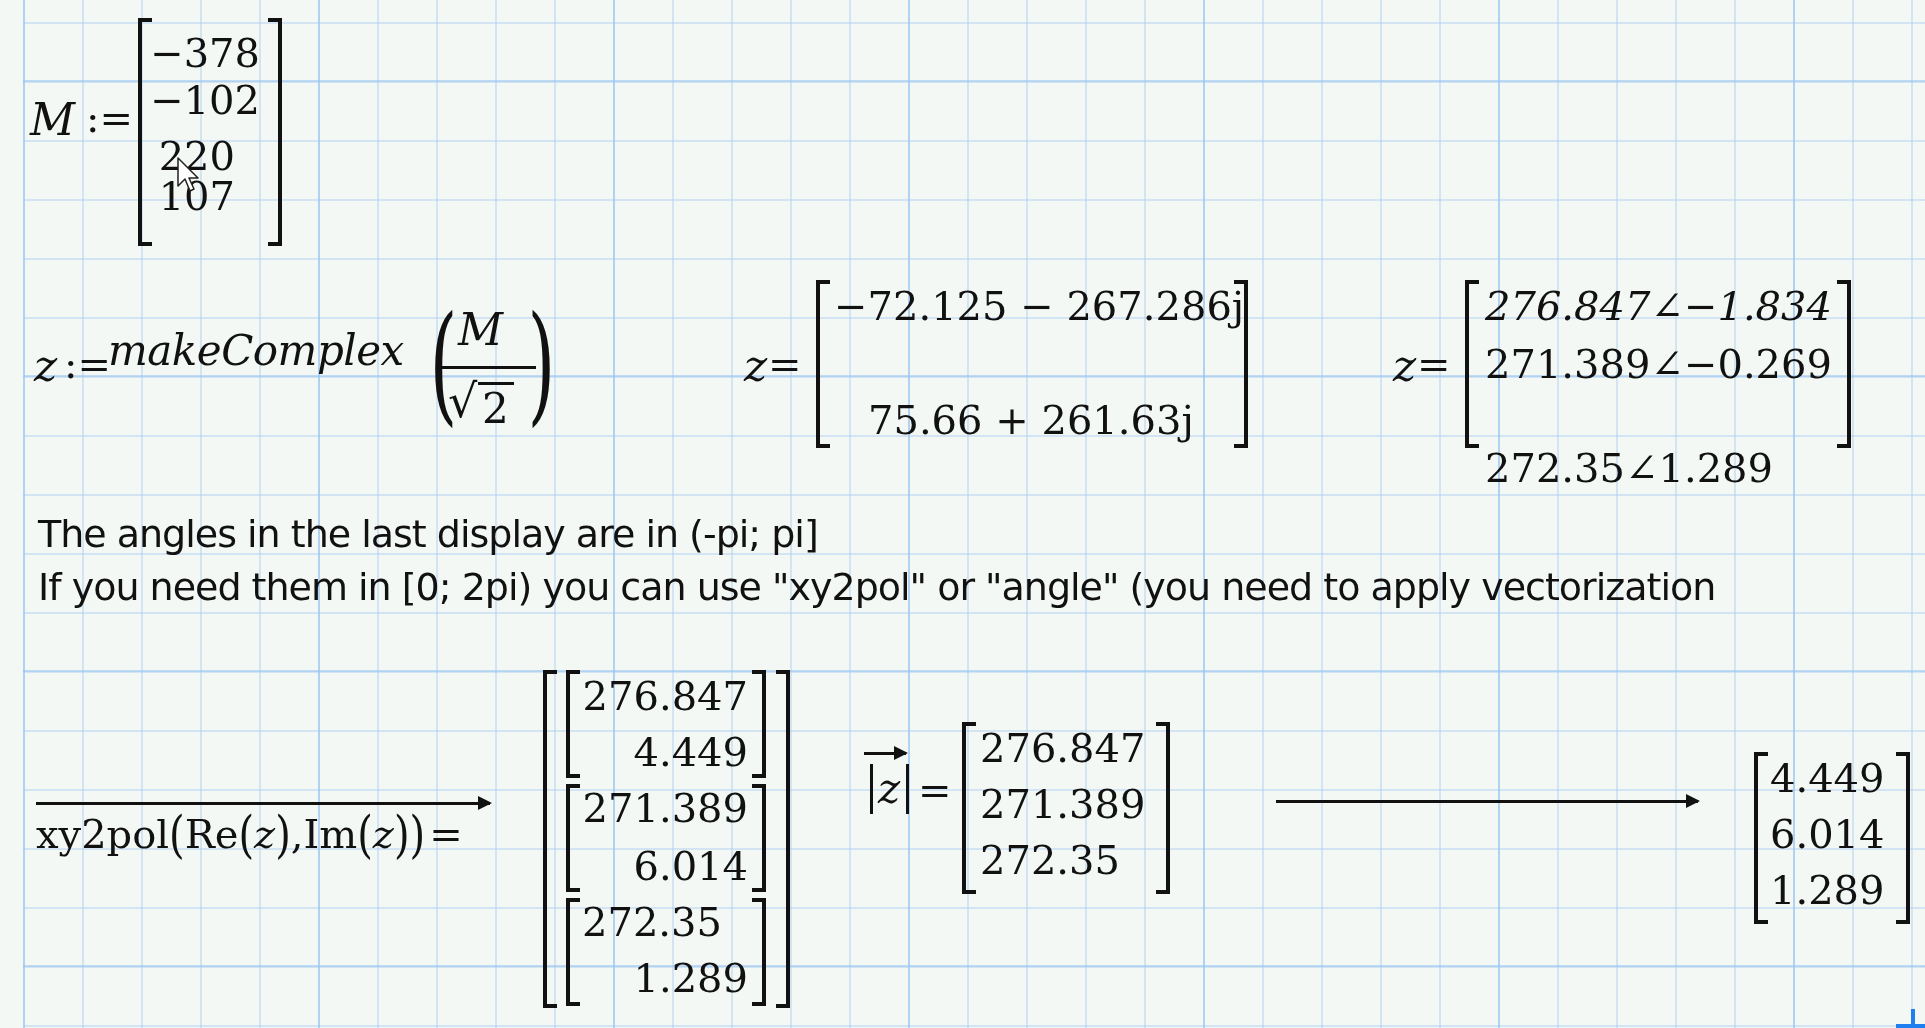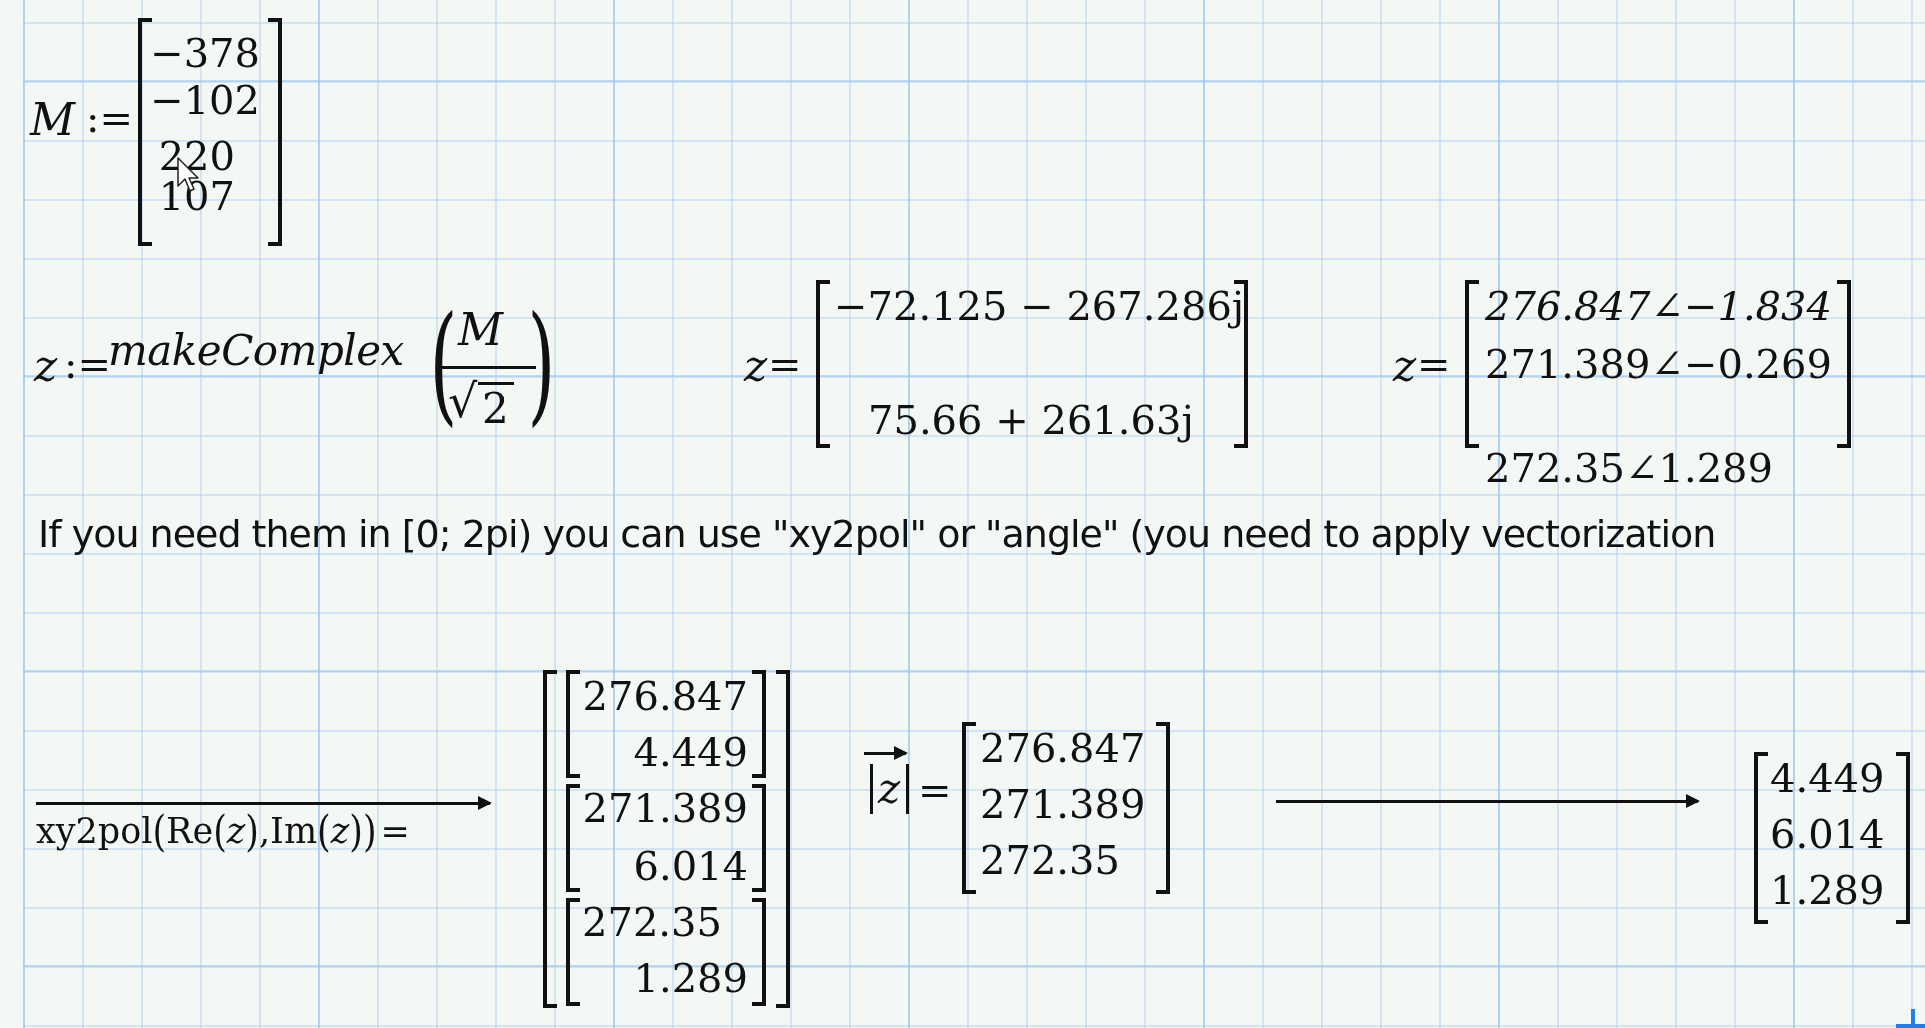--- a/index.html
+++ b/index.html
@@ -93,26 +93,27 @@
   <span class="it" style="position:absolute; left:0; top:68px; font-size:44px;">z</span>
   <span style="position:absolute; left:24px; top:68px; font-size:40px;">=</span>
   <div class="bracket-l" style="left:72px; top:4px; height:160px;"></div>
   <div class="bracket-r" style="left:444px; top:4px; height:160px;"></div>
   <div class="cell" style="left:92px; top:10px; text-align:left;font-style:italic;">276.847∠−1.834</div>
   <div class="cell" style="left:92px; top:68px; text-align:left;">271.389∠−0.269</div>
   <div class="cell" style="left:92px; top:124px; text-align:left;margin-top:48px;">272.35∠1.289</div>
 </div>
 
 <div class="region text-block" style="left:38px; top:512px;">
+  <div style="height:53px;">The angles in the last display are in (-pi; pi]</div>
   <div>If you need them in [0; 2pi) you can use "xy2pol" or "angle" (you need to apply vectorization</div>
 </div>
 
 <div class="region math" style="left:36px; top:660px; width:760px; height:356px;">
   <div class="overarrow" style="left:0; top:142px; width:454px;"></div>
-  <div style="position:absolute; left:0; top:154px; font-size:35px;">
+  <div style="position:absolute; left:0; top:154px; font-size:40px;">
     <span>xy2pol</span><span class="paren">(</span><span>Re</span><span class="paren">(</span><span class="it">z</span><span class="paren">)</span><span>,</span><span>Im</span><span class="paren">(</span><span class="it">z</span><span class="paren">)</span><span class="paren">)</span><span style="margin-left:4px;">=</span>
   </div>
 
   <div class="bracket-l" style="left:507px; top:10px; height:330px;"></div>
   <div class="bracket-r" style="left:740px; top:10px; height:330px;"></div>
 
   <div class="bracket-l" style="left:530px; top:10px; height:100px;"></div>
   <div class="bracket-r" style="left:716px; top:10px; height:100px;"></div>
   <div class="cell" style="left:546px; width:166px; top:16px;">276.847</div>
   <div class="cell" style="left:546px; width:166px; top:72px;">4.449</div>

